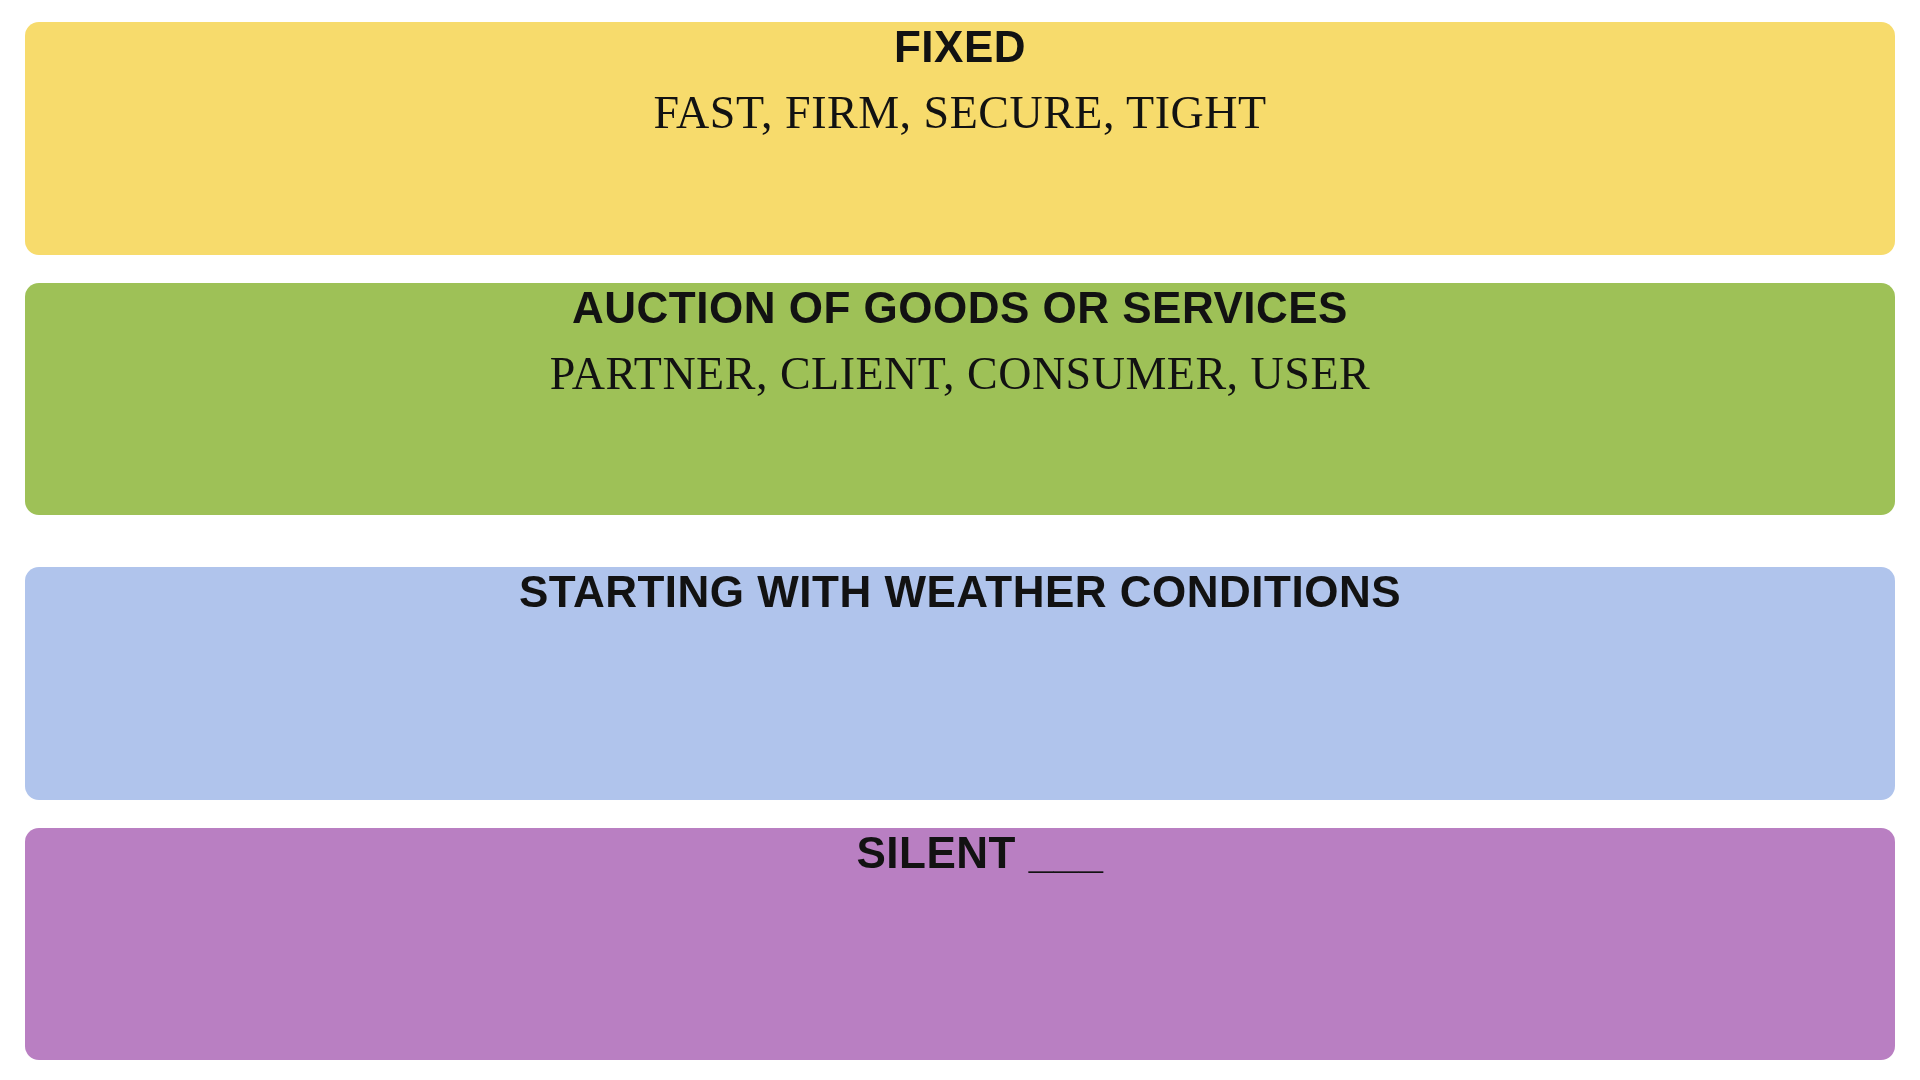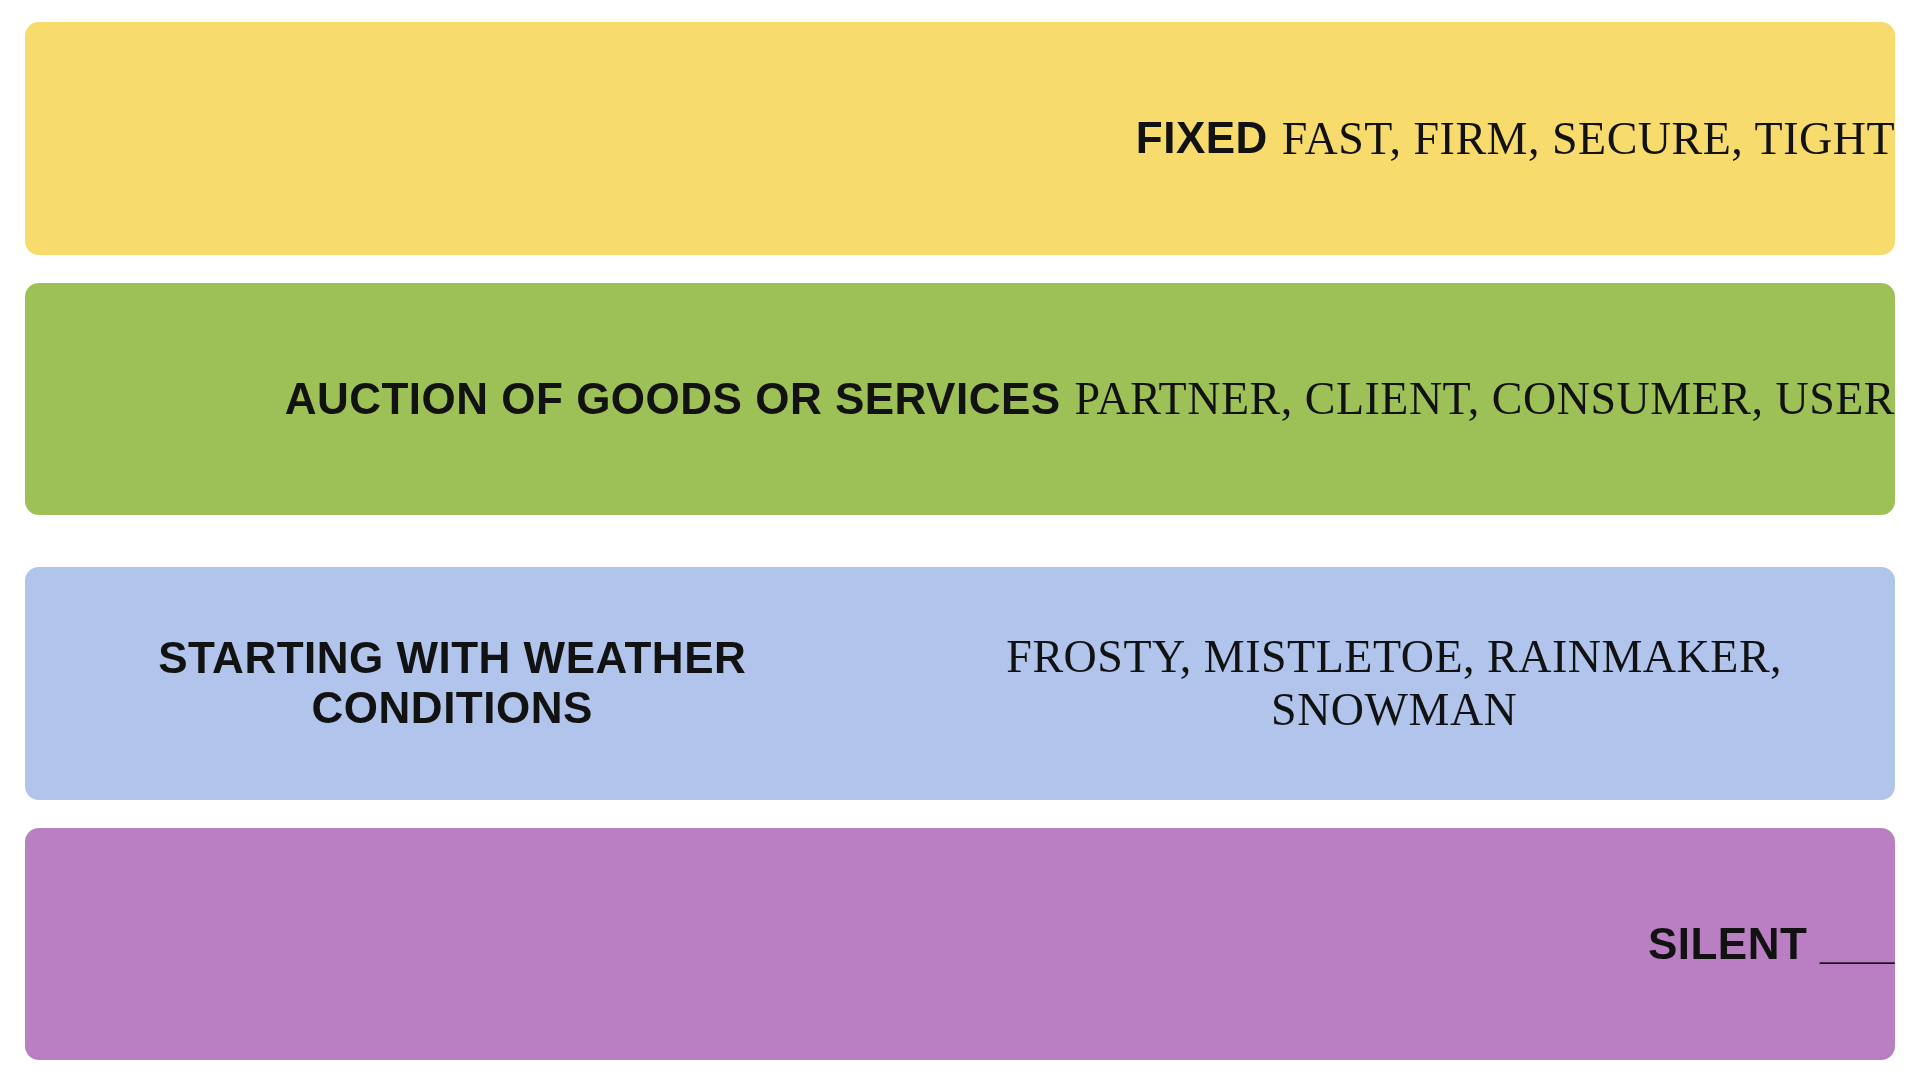--- a/index.html
+++ b/index.html
@@ -15,23 +15,23 @@
     height: 100%;
     padding: 22px 25px 20px 25px;
     display: flex;
     flex-direction: column;
     gap: 28px;
   }
   .group {
     flex: 1 1 0;
     border-radius: 14px;
     display: flex;
-    flex-direction: row;
+    flex-direction: column;
     align-items: center;
-    justify-content: flex-end;
+    justify-content: flex-start;
     gap: 14px;
     color: #121212;
     text-align: center;
   }
   .group-title {
     font-size: 44px;
     font-weight: 700;
     letter-spacing: 0.5px;
   }
   .group-words {
@@ -51,20 +51,19 @@
     <div class="group-words">FAST, FIRM, SECURE, TIGHT</div>
   </div>
 
   <div class="group" style="background-color: rgb(158, 193, 87);">
     <div class="group-title">AUCTION OF GOODS OR SERVICES</div>
     <div class="group-words">PARTNER, CLIENT, CONSUMER, USER</div>
   </div>
 
   <div class="group" style="background-color: rgb(176, 196, 236); margin-top: 24px;">
     <div class="group-title">STARTING WITH WEATHER CONDITIONS</div>
-    <div class="group-words">FROSTY, MISTLETOE, RAINMAKER, SNOWMAN</div>
   </div>
 
   <div class="group" style="background-color: rgb(185, 127, 194); padding-left: 40px;">
     <div class="group-title">SILENT ___</div>
   </div>
 
 </div>
 
 </body></html>

